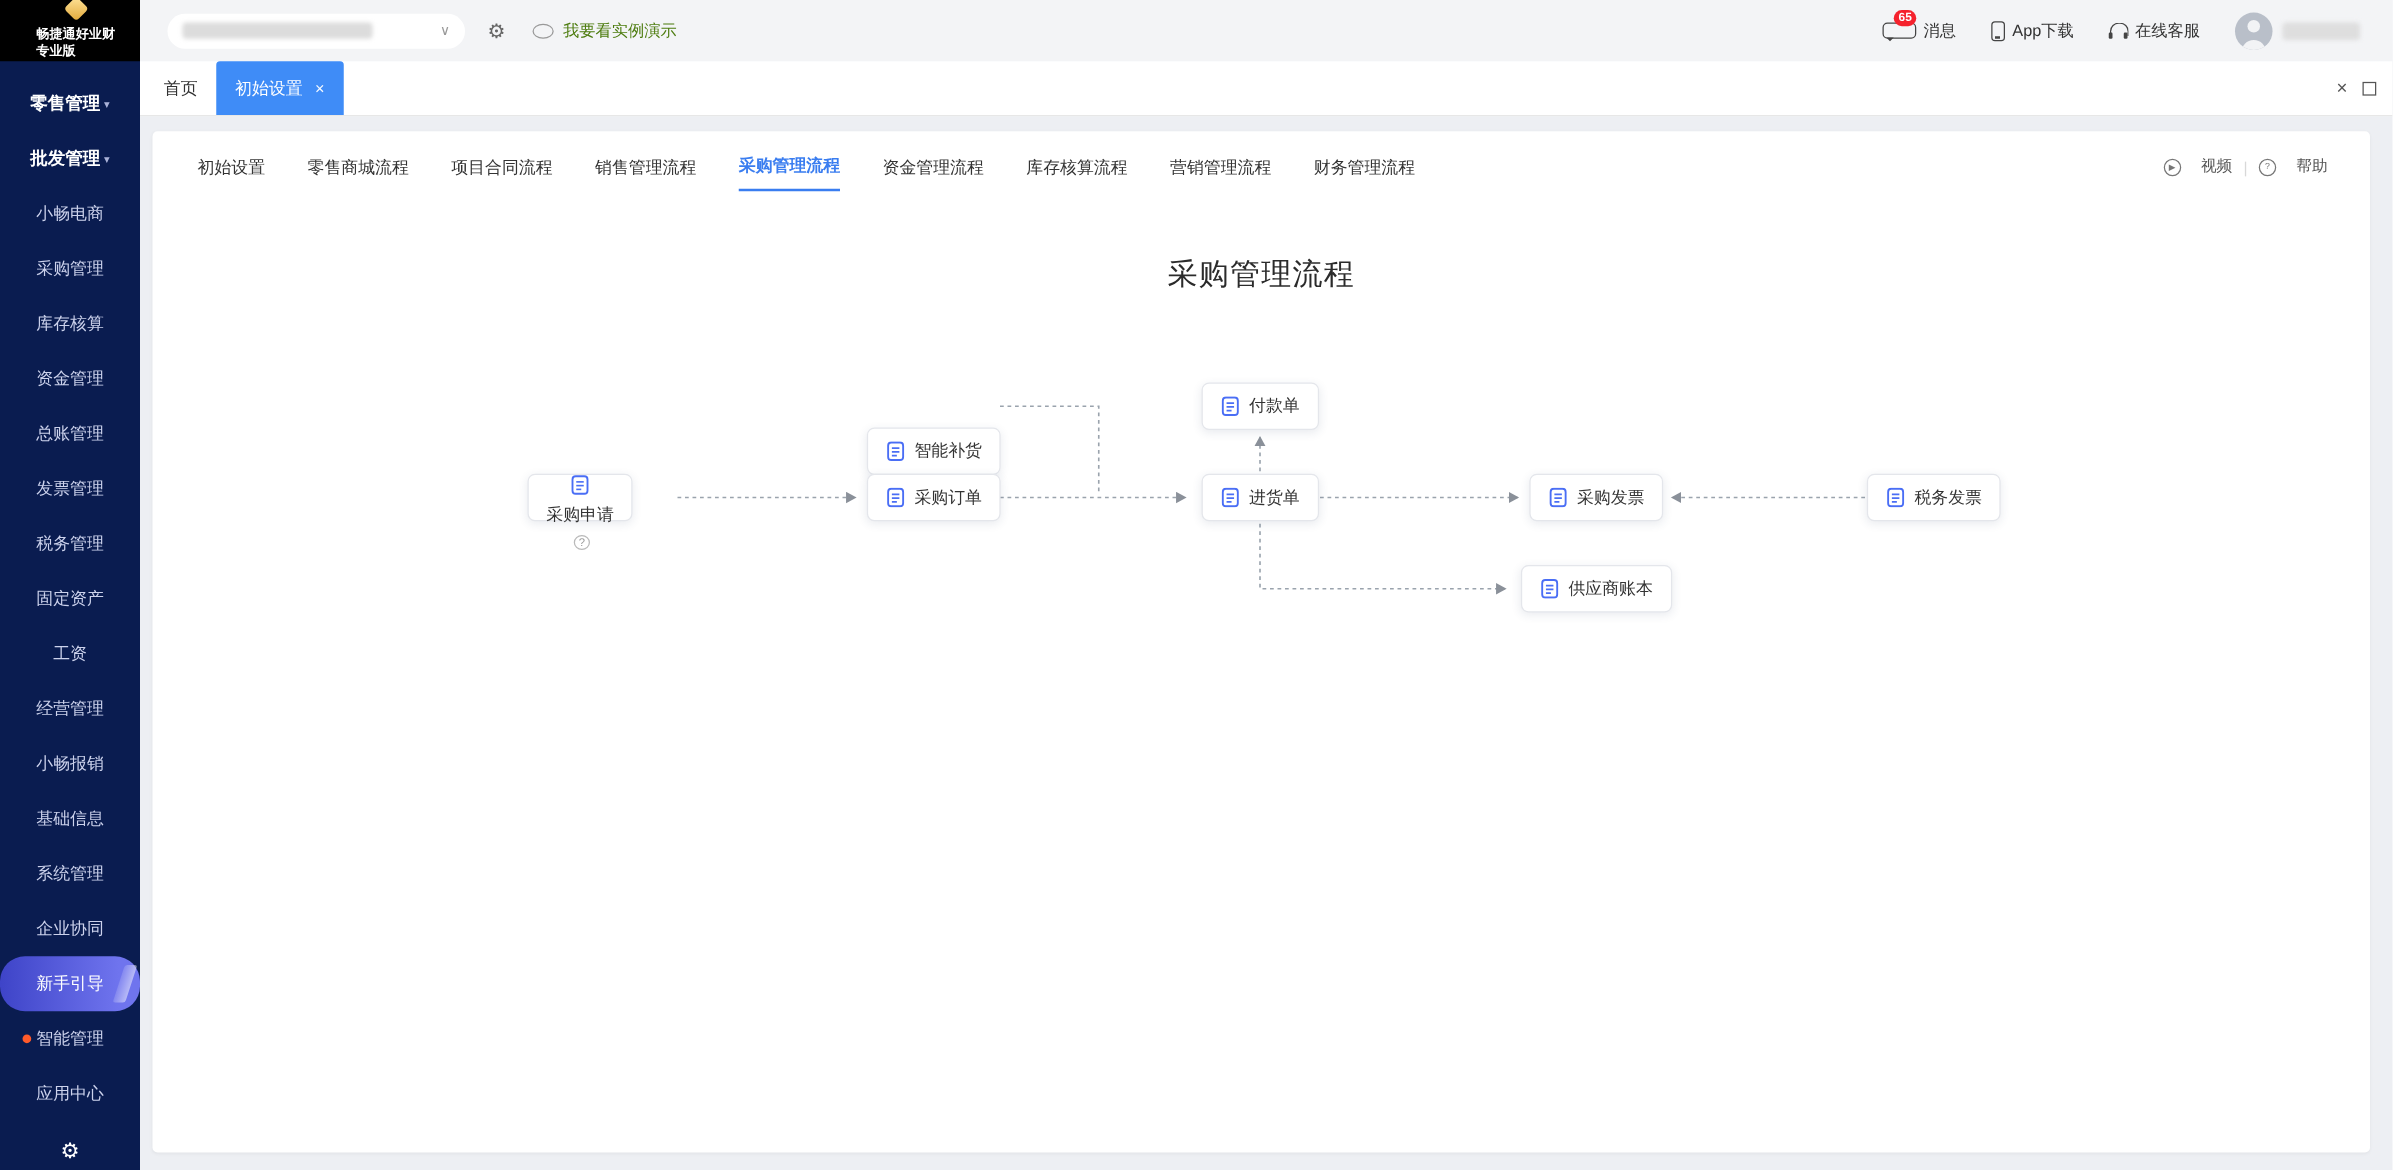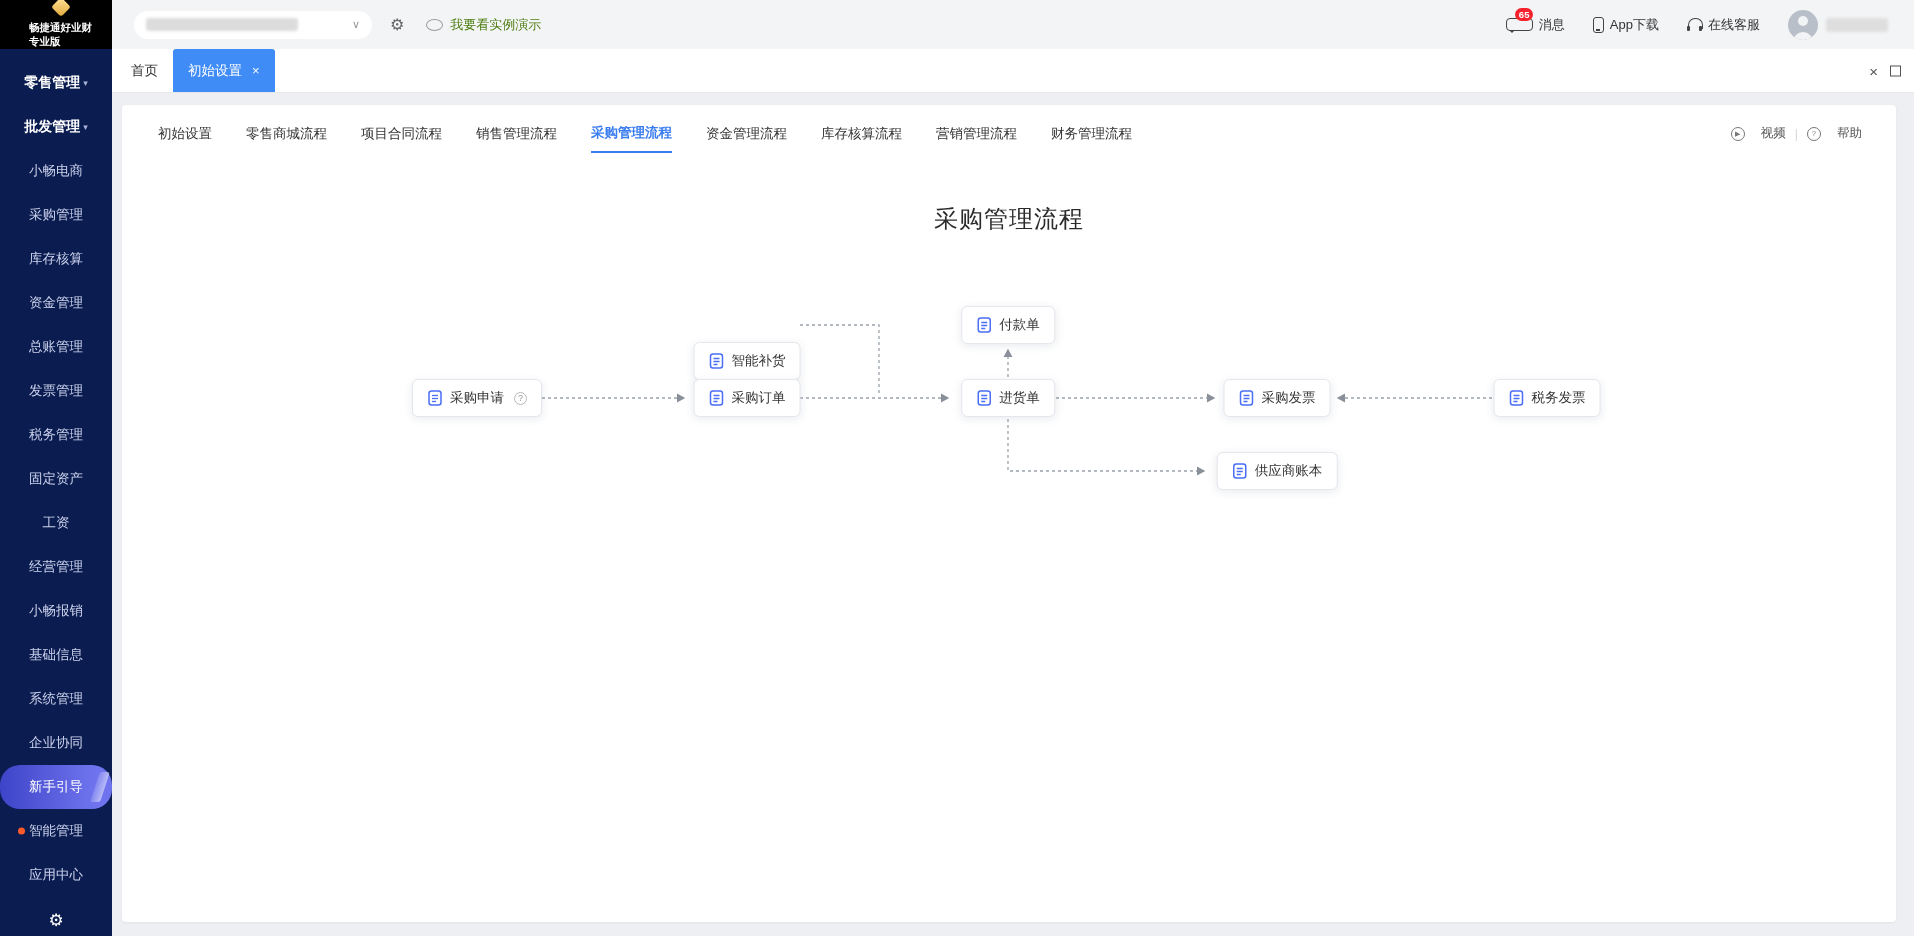--- a/index.html
+++ b/index.html
@@ -71,21 +71,21 @@
   .flow-title { position:absolute; top:98px; left:0; width:100%; text-align:center; font-size:24px; color:#2b2b2b; font-weight:500; letter-spacing:1px; }
 
   
   .flow-node { position:absolute; transform:translate(-50%,-50%); display:flex; align-items:center; gap:7px;
     background:#fff; border:1px solid #e4e6eb; border-radius:6px; height:38px; padding:0 14px;
     box-shadow:0 2px 8px rgba(40,60,100,.10); font-size:13.5px; color:#333; white-space:nowrap; cursor:pointer; }
   .node-icon { width:16px; height:16px; flex:0 0 auto; }
   .qmark { width:13px; height:13px; border:1px solid #b9b9b9; border-radius:50%; font-size:9px; color:#999; display:inline-flex; align-items:center; justify-content:center; margin-left:3px; cursor:pointer; }
   .n-replenish { left:625px; top:228px;margin-top:28px; }
   .n-payment  { left:886px; top:220px; }
-  .n-request  { left:355px; top:293px; }
+  .n-request  { left:342px; top:293px;flex-direction:column; }
   .n-order    { left:625px; top:293px; }
   .n-receipt  { left:886px; top:293px; }
   .n-pinvoice { left:1155px; top:293px; }
   .n-tinvoice { left:1425px; top:293px; }
   .n-ledger   { left:1155px; top:366px; }
   .flow-svg { position:absolute; left:0; top:0; width:1774px; height:817px; pointer-events:none; }
 </style>
 </head>
 <body>
 

